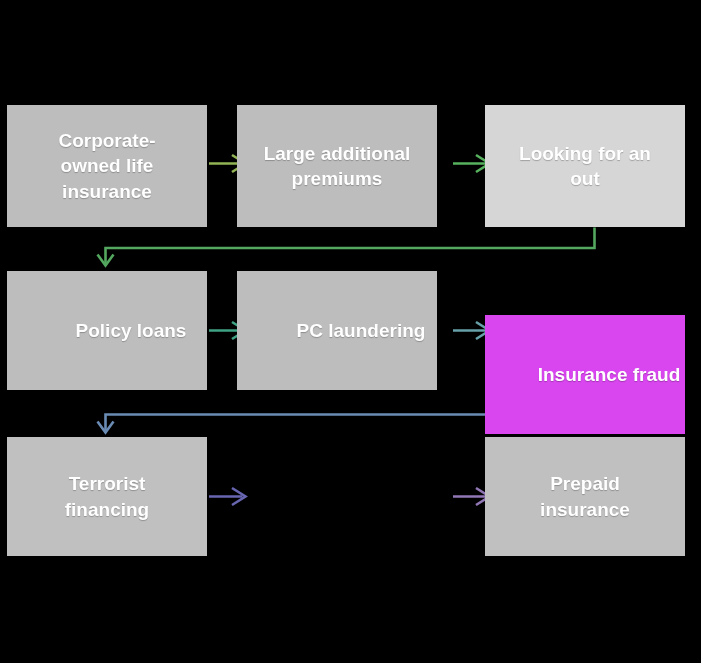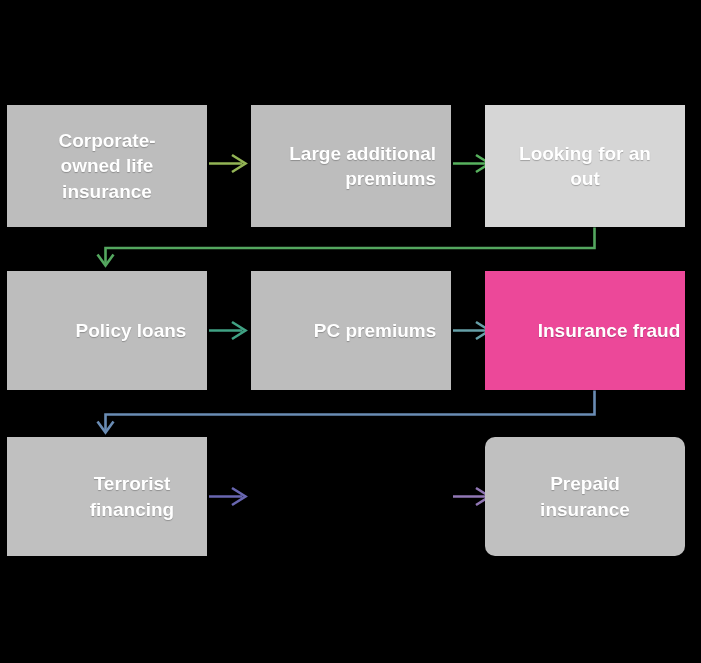--- a/index.html
+++ b/index.html
@@ -19,21 +19,21 @@
     display: flex; align-items: center; justify-content: center;
     text-align: center;
     color: var(--box-text, #ffffff);
     font-weight: bold; font-size: 19px; line-height: 1.32;
     text-shadow: 0 1px 1px rgba(0,0,0,0.25);
   }
   .r1 { top: 105px; height: 122px; }
   .r2 { top: 271px; height: 119px; padding-left: 48px; }
   .r3 { top: 437px; height: 119px; }
   .c1 { left: 7px; }
-  .c2 { left: 251px; text-align: right; }
+  .c2 { left: 237px; }
   .c3 { left: 485px; }
   .label { display: block; }
   .wmax120 { max-width: 122px; }
   .wmax140 { max-width: 142px; }
   .wmax150 { max-width: 150px; }
   .wmax170 { max-width: 170px; }
   svg path { fill: none; stroke-width: 2.6; stroke-linejoin: miter; }
 </style>
 </head>
 <body>
@@ -87,26 +87,26 @@
     <span class="label wmax170">Large additional premiums</span>
   </div>
   <div class="box r1 c3" style="background: rgb(214, 214, 214);">
     <span class="label wmax150">Looking for an out</span>
   </div>
 
   <div class="box r2 c1" style="background: rgb(189, 189, 189);">
     <span class="label">Policy loans</span>
   </div>
   <div class="box r2 c2" style="background: rgb(189, 189, 189);">
-    <span class="label">PC premiums</span>
+    <span class="label">PC laundering</span>
   </div>
-  <div class="box r2 c3" style="background: #ec4899;">
+  <div class="box r2 c3" style="background: #d946ef; margin-top: 44px;">
     <span class="label">Insurance fraud</span>
   </div>
 
-  <div class="box r3 c1" style="background: rgb(192, 192, 192); justify-content: flex-end;">
+  <div class="box r3 c1" style="background: rgb(192, 192, 192);">
     <span class="label wmax150">Terrorist financing</span>
   </div>
-  <div class="box r3 c3" style="background: rgb(192, 192, 192); border-radius: 10px;">
+  <div class="box r3 c3" style="background: rgb(192, 192, 192);">
     <span class="label wmax140">Prepaid insurance</span>
   </div>
 
 </div>
 
 </body></html>

